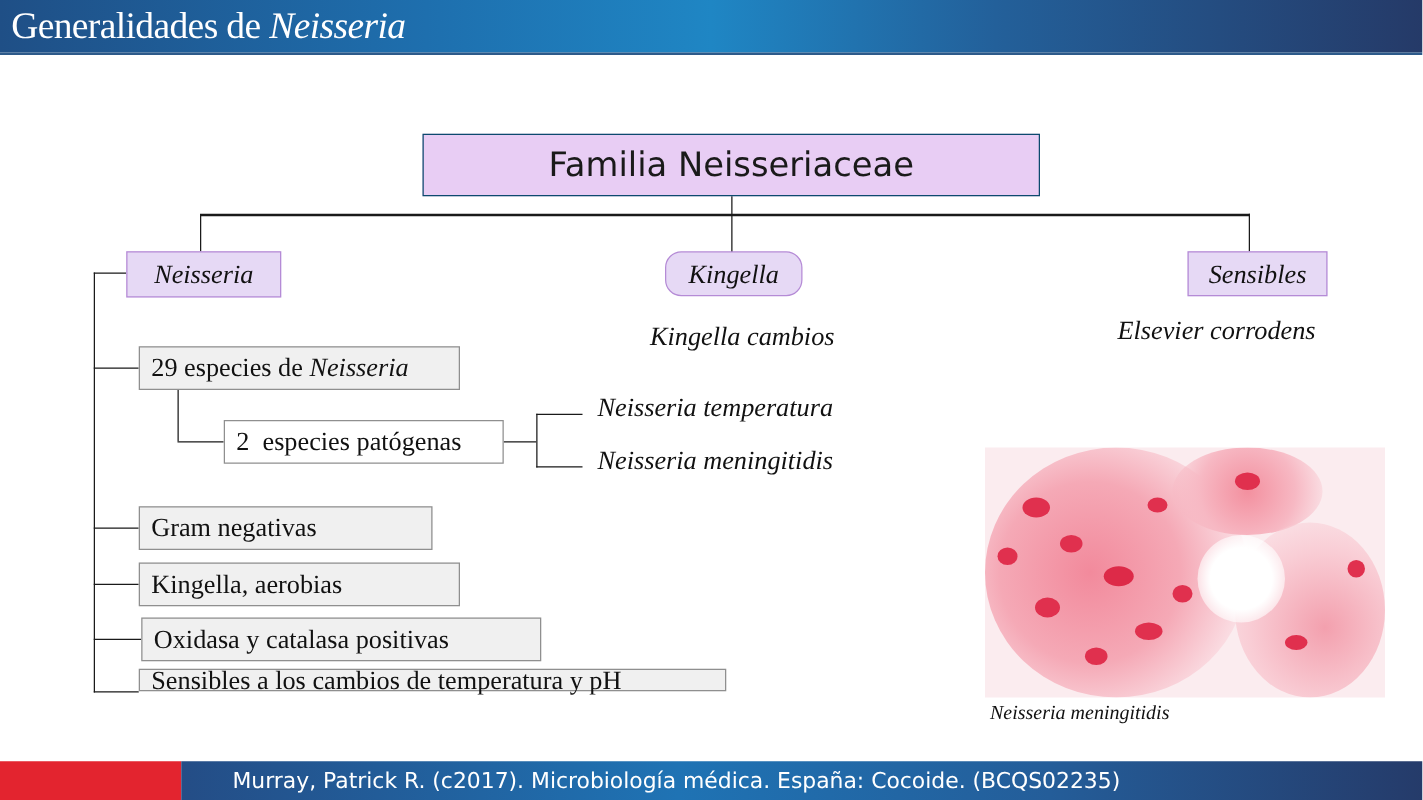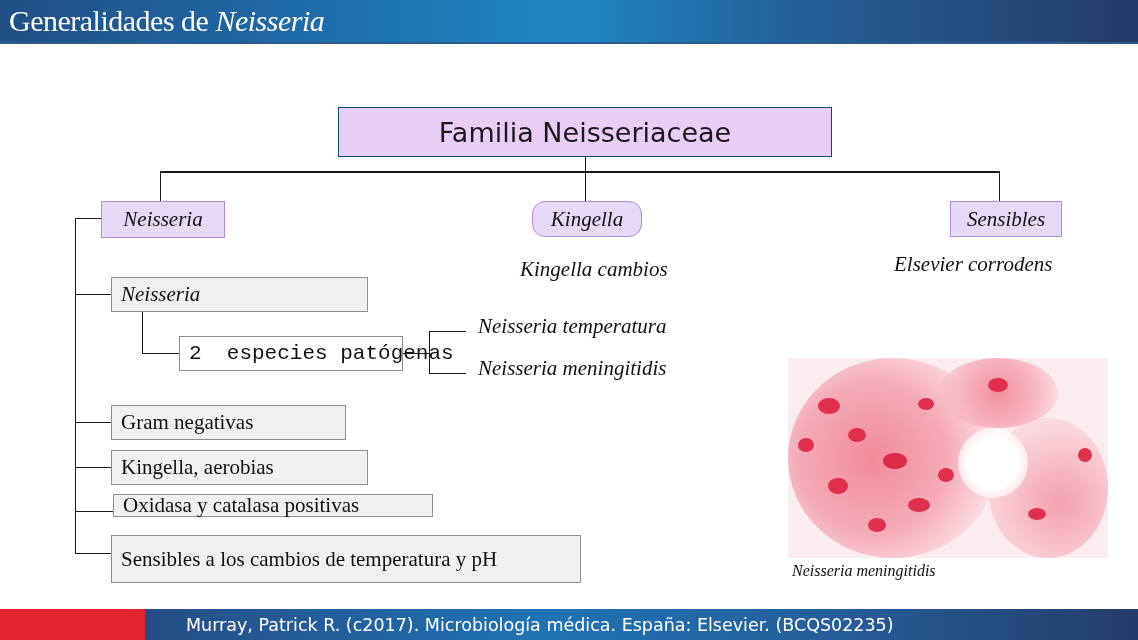--- a/index.html
+++ b/index.html
@@ -6,21 +6,21 @@
   body { width:1138px; height:640px; position:relative; overflow:hidden; background:#ffffff; font-family:"Liberation Serif", serif; }
   .header { position:absolute; left:0; top:0; width:1138px; height:44px;
     background: linear-gradient(90deg, #1f4f86 0%, #1e6fae 30%, #1f86c4 50%, #23609a 70%, #253a68 100%); border-bottom:2px solid #2d5a8a; box-sizing:border-box; }
   .header-title { position:absolute; left:9px; top:2px; color:#ffffff; font-size:30px; letter-spacing:-0.5px; font-family:Liberation Serif, serif; line-height:38px; white-space:nowrap; }
   .header-title i { font-style:italic; }
   .line { position:absolute; background:#1a1a1a; }
   .box { position:absolute; box-sizing:border-box; display:flex; align-items:center; white-space:nowrap; }
   .purple-main { background:#e8cdf4; border:1px solid #0c4a6e; justify-content:center; font-family:"DejaVu Sans", sans-serif; font-size:27px; color:#1a1a1a; }
   .purple { background:#e6d9f5; border:1px solid #b58bd6; justify-content:center; font-style:italic; font-size:21px; color:#111; }
   .gray { background:#f0f0f0; border:1px solid #8f8f8f; padding-left:9px; font-size:21px; color:#111; }
-  .gray.white { background:#ffffff;font-family:Liberation Mono, monospace; }
+  .gray.white { background:#ffffff; }
   .species { position:absolute; font-style:italic; font-size:21px; color:#111; white-space:nowrap; }
   .micro { position:absolute; left:788px; top:358px; width:320px; height:200px; overflow:hidden; background:#fbecef; }
   .cell { position:absolute; border-radius:50%; }
   .caption { position:absolute; left:792px; top:562px; font-style:italic; font-size:16px; color:#111; white-space:nowrap; }
   .footer-red { position:absolute; left:0; top:609px; width:145px; height:31px; background:#e3242f; }
   .footer-blue { position:absolute; left:145px; top:609px; width:993px; height:31px;
     background: linear-gradient(90deg, #244d86 0%, #1f73b4 40%, #245d99 70%, #253b6a 100%); }
   .footer-text { position:absolute; left:186px; top:612px; color:#ffffff; font-family:"DejaVu Sans", sans-serif; font-size:17.5px; white-space:nowrap; line-height:26px; }
 </style>
 </head>
@@ -54,32 +54,33 @@
 <div class="box purple-main" style="left:338px; top:107px; width:494px; height:50px;">Familia Neisseriaceae</div>
 
 <div class="box purple" style="left:101px; top:201px; width:124px; height:37px;">Neisseria</div>
 <div class="box purple" style="left:532px; top:201px; width:110px; height:36px;border-radius:13px;">Kingella</div>
 <div class="box purple" style="left:950px; top:201px; width:112px; height:36px;">Sensibles</div>
 
 <div class="species" style="left:520px; top:257px;">Kingella cambios</div>
 <div class="species" style="left:894px; top:252px;">Elsevier corrodens</div>
 
 <div class="box gray" style="left:111px; top:277px; width:257px; height:35px;">
+  <span style="white-space:pre;">29 especies de </span>
     <i>Neisseria</i>
 </div>
 <div class="box gray white" style="left:179px; top:336px; width:224px; height:35px;">
   <span style="white-space:pre;">2  especies patógenas</span>
 </div>
 <div class="species" style="left:478px; top:314px;">Neisseria temperatura</div>
 <div class="species" style="left:478px; top:356px;">Neisseria meningitidis</div>
 
 <div class="box gray" style="left:111px; top:405px; width:235px; height:35px;">Gram negativas</div>
 <div class="box gray" style="left:111px; top:450px; width:257px; height:35px;">Kingella, aerobias</div>
-<div class="box gray" style="left:113px; top:494px; width:320px; height:23px;">Oxidasa y catalasa positivas</div>
-<div class="box gray" style="left:111px; top:535px; width:470px; height:48px;">Sensibles a los cambios de temperatura y pH</div>
+<div class="box gray" style="left:113px; top:494px; width:320px; height:35px;">Oxidasa y catalasa positivas</div>
+<div class="box gray" style="left:111px; top:535px; width:470px; height:18px;">Sensibles a los cambios de temperatura y pH</div>
 
 <div class="micro">
   <div class="cell" style="left:0px; top:0px; width:210px; height:200px; background:radial-gradient(circle at 40% 50%, #f28a9c 0%, #f5a9b6 45%, #fbe3e8 80%, transparent 100%);"></div>
   <div class="cell" style="left:150px; top:0px; width:120px; height:70px; background:radial-gradient(circle, #f3909f 0%, #f7b8c3 55%, transparent 100%);"></div>
   <div class="cell" style="left:200px; top:60px; width:120px; height:140px; background:radial-gradient(circle at 60% 60%, #f3a0ae 0%, #f9cdd5 55%, transparent 100%);"></div>
   <div class="cell" style="left:170px; top:70px; width:70px; height:70px; background:radial-gradient(circle, #ffffff 0%, #ffffff 50%, transparent 100%);"></div>
   <div class="cell" style="left:30px; top:40px; width:22px; height:16px; background:#e0304e;"></div>
   <div class="cell" style="left:60px; top:70px; width:18px; height:14px; background:#e0304e;"></div>
   <div class="cell" style="left:95px; top:95px; width:24px; height:16px; background:#dd2a48;"></div>
   <div class="cell" style="left:40px; top:120px; width:20px; height:16px; background:#e0304e;"></div>
@@ -89,13 +90,13 @@
   <div class="cell" style="left:200px; top:20px; width:20px; height:14px; background:#e0304e;"></div>
   <div class="cell" style="left:240px; top:150px; width:18px; height:12px; background:#e0304e;"></div>
   <div class="cell" style="left:290px; top:90px; width:14px; height:14px; background:#e0304e;"></div>
   <div class="cell" style="left:10px; top:80px; width:16px; height:14px; background:#e0304e;"></div>
   <div class="cell" style="left:130px; top:40px; width:16px; height:12px; background:#e0304e;"></div>
 </div>
 <div class="caption">Neisseria meningitidis</div>
 
 <div class="footer-red"></div>
 <div class="footer-blue"></div>
-<div class="footer-text">Murray, Patrick R. (c2017). Microbiología médica. España: Elsevier. (BCQS02235)</div>
+<div class="footer-text">Murray, Patrick R. (c2017). Microbiología médica. España: Cocoide. (BCQS02235)</div>
 
 </body></html>

